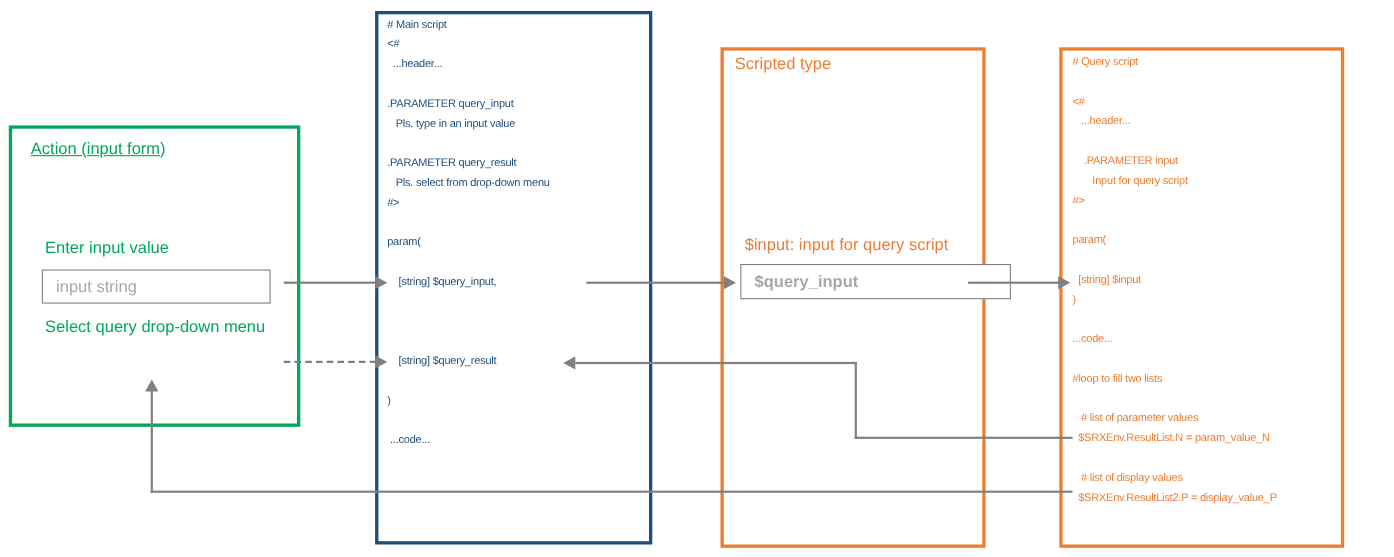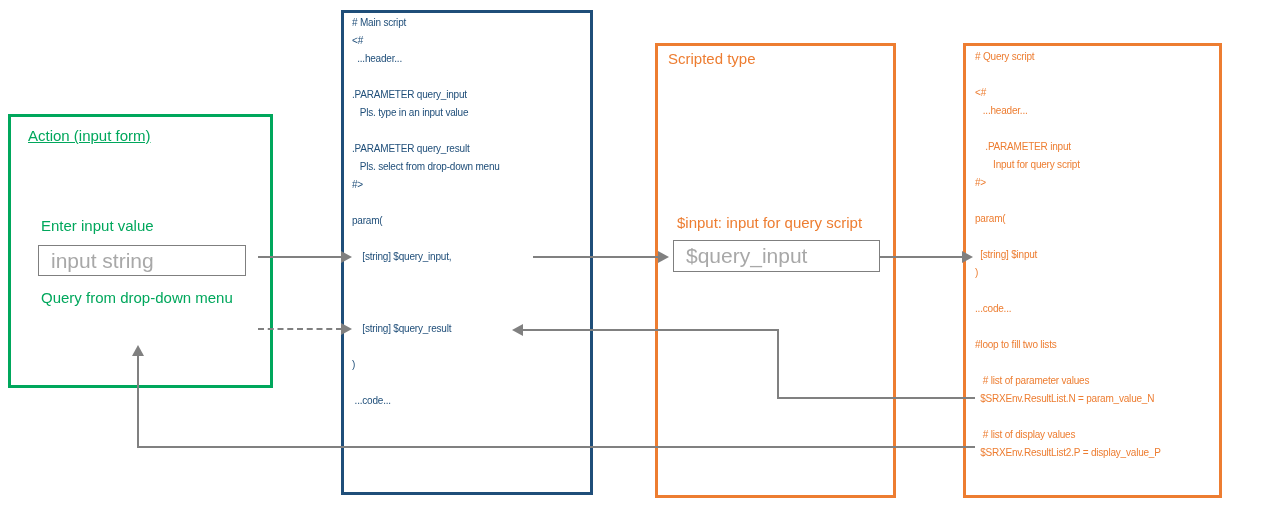--- a/index.html
+++ b/index.html
@@ -22,21 +22,21 @@
   .panel-qscript{left:963px;top:43px;width:259px;height:455px;border-color:var(--orange);}
 
   .panel-title{position:absolute;font-size:15px;white-space:nowrap;}
   .green-text{color:var(--green);}
   .orange-text{color:var(--orange);}
   .blue-text{color:var(--blue);}
 
   .field-label{position:absolute;font-size:15px;white-space:nowrap;}
 
   .text-field{position:absolute;border:1.5px solid var(--field-border);background:#fff;
-    font-family:"Liberation Sans",sans-serif;font-size:21px;color:#0369a1;padding:12px 12px;outline:none;}
+    font-family:"Liberation Sans",sans-serif;font-size:15px;color:#0369a1;padding:12px 12px;outline:none;}
   .text-field::placeholder{color:var(--placeholder);opacity:1;}
 
   .dropdown{position:absolute;border:1.5px solid var(--field-border);background:#fff;
     display:flex;align-items:center;justify-content:space-between;padding:0 4px 0 12px;cursor:default;}
   .dd-text{font-size:15px;color:var(--placeholder);white-space:nowrap;}
   .dd-iconbox{width:25px;height:25px;border:1.5px solid var(--field-border);
     display:flex;align-items:flex-start;justify-content:center;background:#fff;}
 
   
   .code{position:absolute;white-space:pre;font-family:"Liberation Sans",sans-serif;
@@ -55,21 +55,21 @@
 </style>
 </head>
 <body>
 
 <div class="canvas">
 
   <div class="panel panel-action">
     <div class="panel-title green-text" style="left:17px;top:10px;text-decoration:underline;">Action (input form)</div>
     <div class="field-label green-text" style="left:30px;top:100px;">Enter input value</div>
     <input class="text-field" style="left: 27px; top: 128px; width: 208px; height: 31px;" placeholder="input string">
-    <div class="field-label green-text" style="left:30px;top:172px;">Query from drop-down menu</div>
+    <div class="field-label green-text" style="left:30px;top:172px;">Select query drop-down menu</div>
   </div>
 
   <div class="panel panel-main">
     <pre class="code blue-text" style="left:8px;top:1px;"># Main script
 &lt;#
   ...header...
 
 .PARAMETER query_input
    Pls. type in an input value
 
@@ -86,21 +86,21 @@
     [string] $query_result
 
 )
 
  ...code...</pre>
   </div>
 
   <div class="panel panel-squery">
     <div class="panel-title orange-text" style="left:10px;top:4px;">Scripted type</div>
     <div class="field-label orange-text" style="left:19px;top:168px;">$input: input for query script</div>
-    <input class="text-field" style="left: 15px; top: 194px; width: 207px; height: 32px;" placeholder="$query_input">
+    <input class="text-field" style="left: 15px; top: 194px; width: 246px; height: 32px; font-weight: bold;" placeholder="$query_input">
   </div>
 
   <div class="panel panel-qscript">
     <pre class="code orange-text" style="left:9px;top:2px;"># Query script
 
 &lt;#
    ...header...
 
     .PARAMETER input
        Input for query script

